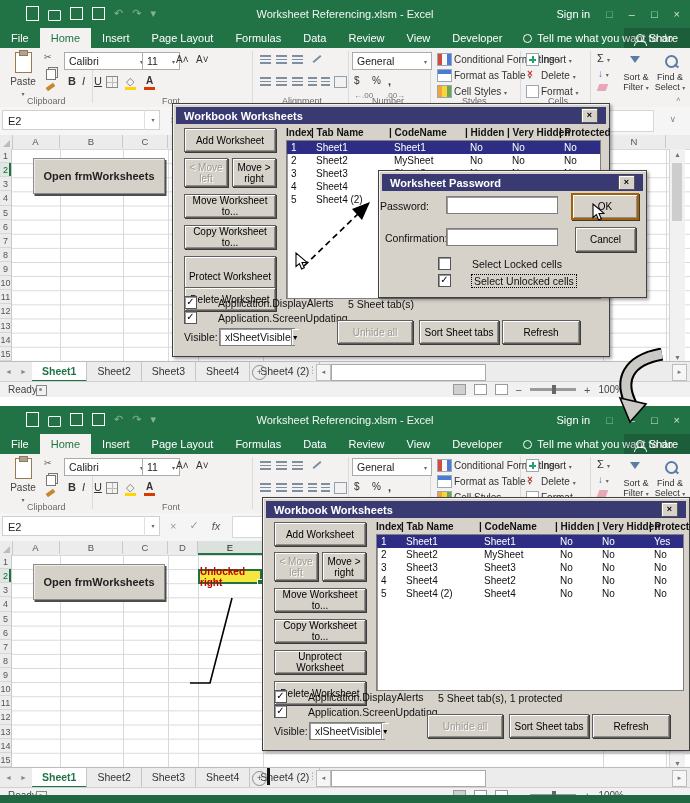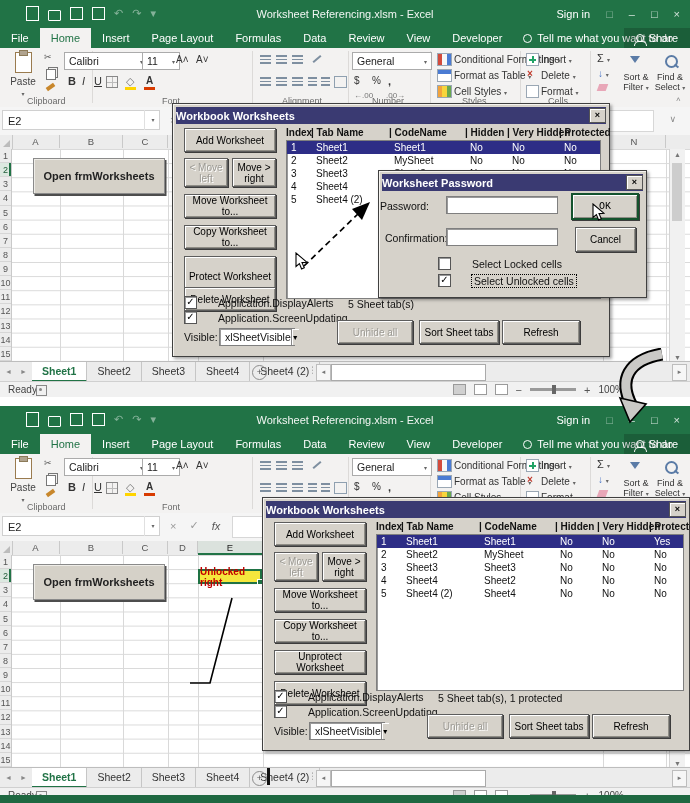--- a/index.html
+++ b/index.html
@@ -96,25 +96,25 @@
   .macroic::after{content:"";position:absolute;left:2px;top:2px;width:3px;height:3px;background:#888;border-radius:50%;}
   .sright{position:absolute;right:66px;top:1px;display:flex;align-items:center;gap:8px;height:13px;}
   .vic{width:11px;height:9px;border:1px solid #9a9a9a;background:#fff;}
   .vic.on{background:#d0d0d0;}
   .ztrack{width:46px;height:3px;background:#9a9a9a;position:relative;}
   .zthumb{position:absolute;left:22px;top:-3px;width:4px;height:9px;background:#666;}
   .zpm{font-size:11px;color:#555;}
   
   .wbdlg{position:absolute;background:#d6d2ca;border:1px solid #404040;box-shadow:2px 2px 3px rgba(0,0,0,.35),inset 1px 1px 0 #f5f3ef;z-index:20;}
   .pwdlg{z-index:30;}
-  .dtitle{position:absolute;left:3px;top:3px;right:3px;height:17px;background:#3a3a72;color:#fff;font-size:11px;font-weight:bold;display:flex;align-items:center;padding:0 0;box-sizing:border-box;}
+  .dtitle{position:absolute;left:3px;top:3px;right:3px;height:17px;background:#3a3a72;color:#fff;font-size:11px;font-weight:bold;display:flex;align-items:center;padding:0 8px;box-sizing:border-box;}
   .dclose{margin-left:auto;width:15px;height:13px;background:#d6d2ca;border:1px solid #555;box-shadow:inset 1px 1px 0 #fff;color:#000;font-size:9px;font-weight:bold;text-align:center;line-height:12px;}
   .dbtn{position:absolute;background:#d6d2ca;border:1px solid #5d5d5d;box-shadow:inset 1px 1px 0 #fff,inset -1px -1px 0 #8f8d86,1px 1px 0 #3c3c3c;font-size:10px;color:#000;display:flex;align-items:center;justify-content:center;text-align:center;line-height:11px;padding:1px;box-sizing:border-box;}
   .dbtn.disabled{color:#9c9a94;text-shadow:1px 1px 0 #fff;}
-  .dbtn.default{border:2px solid #14532d;font-family:Liberation Mono, monospace;}
+  .dbtn.default{border:2px solid #a16207;}
   .listhdr{position:absolute;display:grid;grid-template-columns:25px 78px 76px 42px 52px auto;font-size:10px;font-weight:bold;color:#111;white-space:nowrap;}
   .listbox{position:absolute;background:#fff;border:1px solid #7f7f7f;box-shadow:inset 1px 1px 0 #9a9a9a;overflow:hidden;}
   .lrow{display:grid;grid-template-columns:25px 78px 76px 42px 52px auto;font-size:10px;height:13px;line-height:13px;color:#111;white-space:nowrap;}
   .lrow span{padding-left:4px;overflow:hidden;}
   .lrow.sel{background:#2d2d86;color:#fff;}
   .cbrow{position:absolute;display:flex;align-items:center;gap:21px;font-size:10.5px;color:#111;white-space:nowrap;}
   .cb{width:11px;height:11px;background:#fff;border:1px solid #555;box-shadow:inset 1px 1px 0 #999;font-size:10px;line-height:10px;text-align:center;color:#000;flex:none;}
   .dcombo{position:absolute;background:#fff;border:1px solid #7f7f7f;box-shadow:inset 1px 1px 0 #9a9a9a;font-size:10.5px;display:flex;align-items:center;padding-left:5px;box-sizing:border-box;color:#111;}
   .dcar{margin-left:auto;width:15px;height:100%;background:#d6d2ca;border-left:1px solid #888;box-shadow:inset 1px 1px 0 #fff;font-size:7px;display:flex;align-items:center;justify-content:center;color:#000;}
   .tinput{position:absolute;background:#fff;border:1px solid #7f7f7f;box-shadow:inset 1px 1px 0 #9a9a9a;box-sizing:border-box;}

